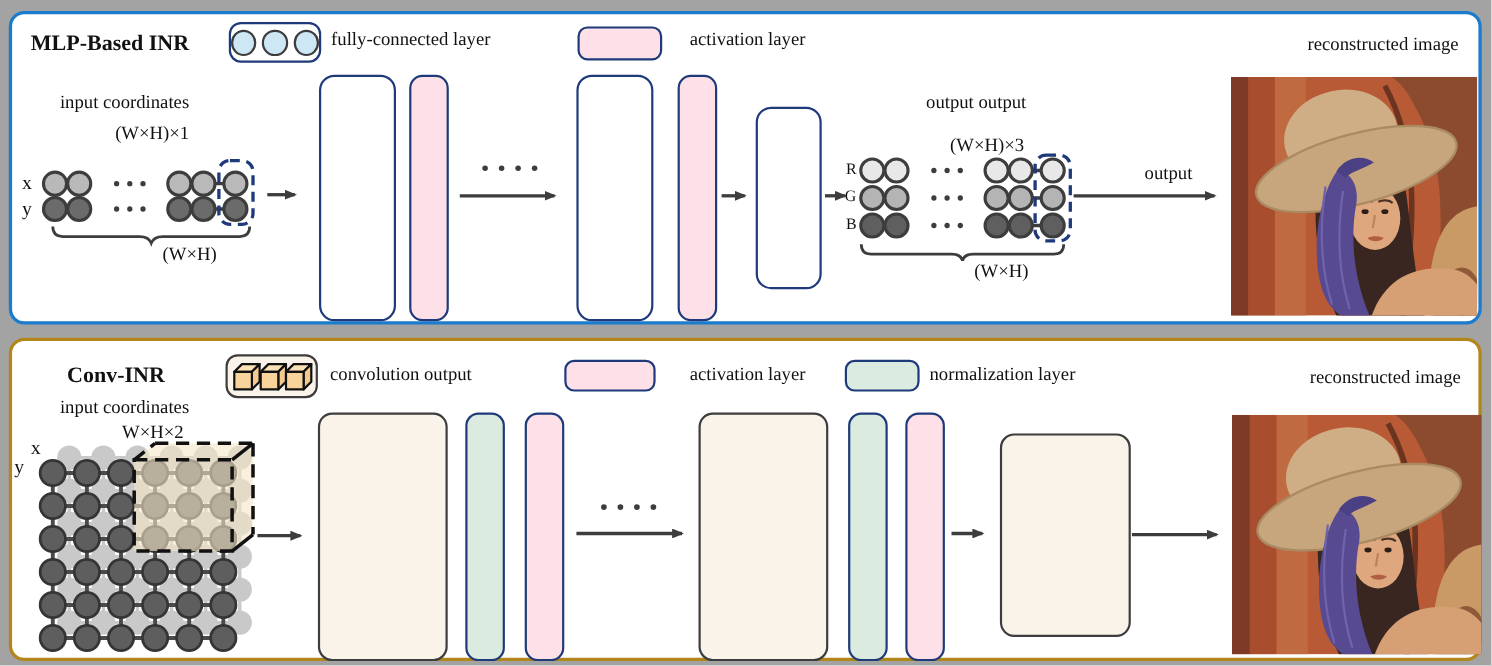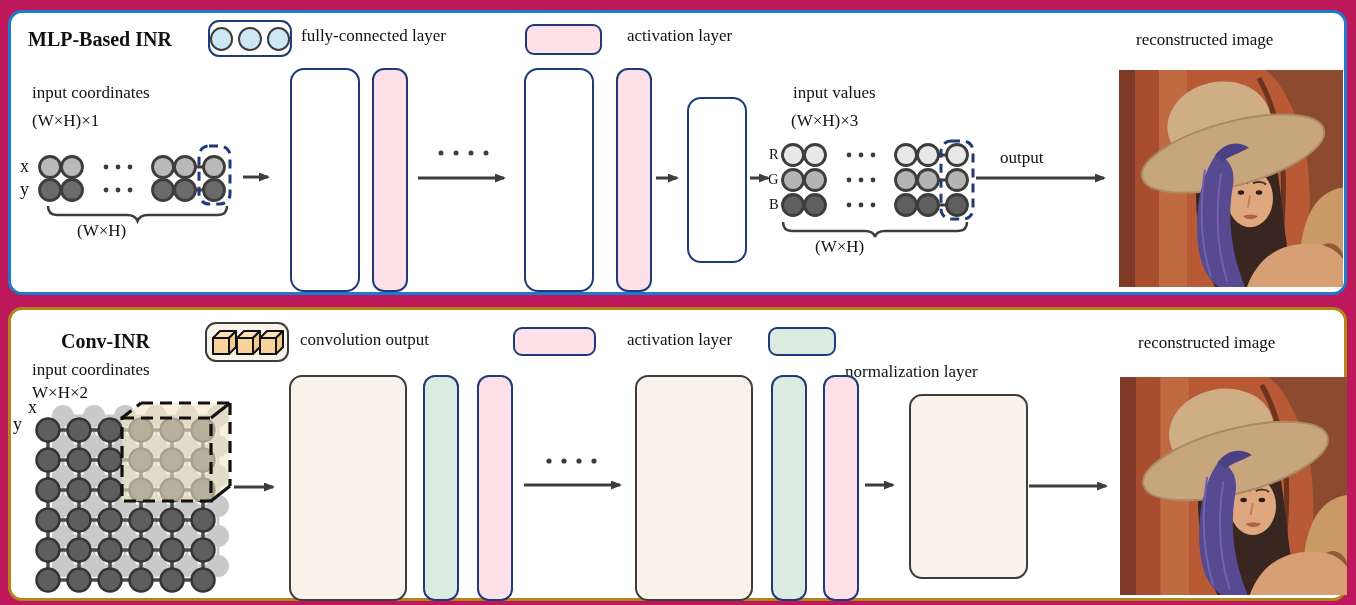--- a/index.html
+++ b/index.html
@@ -1,16 +1,16 @@
 <!DOCTYPE html>
 <html><head>
 <meta charset="utf-8">
 <style>
   html,body{margin:0;padding:0;background:#fff;}
-  #canvas{position:relative;width:1356px;height:605px;background:#be185d;overflow:hidden;
+  #canvas{position:relative;width:1356px;height:605px;background:#a3a3a3;overflow:hidden;
           font-family:"Liberation Serif","DejaVu Serif",serif;color:#111;}
   .abs{position:absolute;}
   .panel{position:absolute;border-radius:14px;background:#fff;}
   #panel-mlp{left:8px;top:10px;width:1333px;height:279px;border:3.5px solid #1b7cce;}
   #panel-conv{left:8px;top:307px;width:1333px;height:288px;border:3.5px solid #b1861b;}
   .ptitle{font-weight:bold;font-size:20px;white-space:nowrap;}
   .lbl{font-size:17px;white-space:nowrap;}
   .small-lbl{font-size:14.5px;}
   .axis-lbl{font-size:18px;}
   .legend-box{position:absolute;display:flex;align-items:center;justify-content:center;}
@@ -26,21 +26,21 @@
   .conv-block{position:absolute;background:#faf3ea;border:2.5px solid #3d3d3d;border-radius:13px;}
   #overlay{position:absolute;left:0;top:0;width:1356px;height:605px;pointer-events:none;}
   .lena{position:absolute;}
   .nr-line{stroke:#3d3d3d;stroke-width:3;}
   .nr-c{stroke:#3d3d3d;stroke-width:2.8;}
   .nr-dot{fill:#3d3d3d;}
   .arrow{stroke:#3d3d3d;stroke-width:3;}
   .dash-box{fill:none;stroke:#1e3a7a;stroke-width:3;stroke-dasharray:9 6;}
   .brace{fill:none;stroke:#3d3d3d;stroke-width:2.5;}
   .cub{stroke:#101010;stroke-width:2.6;stroke-linejoin:round;}
-  .ctr{text-align:left;}
+  .ctr{text-align:right;}
 </style>
 </head>
 <body>
 
 <div id="canvas">
 
   <div id="panel-mlp" class="panel"></div>
   <div id="panel-conv" class="panel"></div>
 
   <svg id="overlay" viewBox="0 0 1356 605">
@@ -307,22 +307,22 @@
   <div class="abs axis-lbl" style="left:20px;top:156px;">x</div>
   <div class="abs axis-lbl" style="left:20px;top:179px;">y</div>
   <div class="abs lbl ctr" style="left:77px;top:221px;width:120px;">(W×H)</div>
 
   <div class="fc-block" style="left:290px;top:68px;width:66px;height:220px;"></div>
   <div class="act-bar" style="left:372px;top:68px;width:32px;height:220px;"></div>
   <div class="fc-block" style="left:524px;top:68px;width:66px;height:220px;"></div>
   <div class="act-bar" style="left:616px;top:68px;width:32px;height:220px;"></div>
   <div class="fc-block" style="left:687px;top:97px;width:56px;height:162px;"></div>
 
-  <div class="abs lbl ctr" style="left:793px;top:83px;width:140px;">input values</div>
-  <div class="abs lbl ctr" style="left:791px;top:111px;width:140px;">(W×H)×3</div>
+  <div class="abs lbl ctr" style="left:793px;top:83px;width:140px;">output output</div>
+  <div class="abs lbl ctr" style="left:791px;top:122px;width:140px;">(W×H)×3</div>
   <div class="abs small-lbl" style="left:769px;top:146px;">R</div>
   <div class="abs small-lbl" style="left:768px;top:171px;">G</div>
   <div class="abs small-lbl" style="left:769px;top:196px;">B</div>
   <div class="abs lbl ctr" style="left:815px;top:237px;width:120px;">(W×H)</div>
 
   <div class="abs lbl ctr" style="left:1000px;top:148px;width:84px;">output</div>
 
   <svg class="lena" style="left:1119px;top:70px;" width="224" height="217" viewBox="0 0 224 218" preserveAspectRatio="none">
       <use href="#lena-art"></use>
     </svg>
@@ -334,21 +334,21 @@
     <svg width="80" height="36" viewBox="0 0 80 36">
       <use href="#mini-cube" x="6" y="7"></use>
         <use href="#mini-cube" x="30" y="7"></use>
         <use href="#mini-cube" x="53" y="7"></use>
     </svg>
   </div>
   <div class="abs lbl" style="left:300px;top:330px;">convolution output</div>
   <div id="leg-act-conv" class="legend-box"></div>
   <div class="abs lbl" style="left:627px;top:330px;">activation layer</div>
   <div id="leg-norm" class="legend-box"></div>
-  <div class="abs lbl" style="left:845px;top:330px;margin-top:32px;">normalization layer</div>
+  <div class="abs lbl" style="left:845px;top:330px;">normalization layer</div>
 
   <div class="abs lbl ctr" style="left:32px;top:360px;width:140px;">input coordinates</div>
   <div class="abs lbl ctr" style="left:32px;top:383px;width:135px;">W×H×2</div>
   <div class="abs axis-lbl" style="left:28px;top:397px;">x</div>
   <div class="abs axis-lbl" style="left:13px;top:414px;">y</div>
 
   <div class="conv-block" style="left:289px;top:375px;width:114px;height:222px;"></div>
   <div class="norm-bar" style="left:423px;top:375px;width:32px;height:222px;"></div>
   <div class="act-bar" style="left:477px;top:375px;width:32px;height:222px;"></div>
   <div class="conv-block" style="left:635px;top:375px;width:114px;height:222px;"></div>

